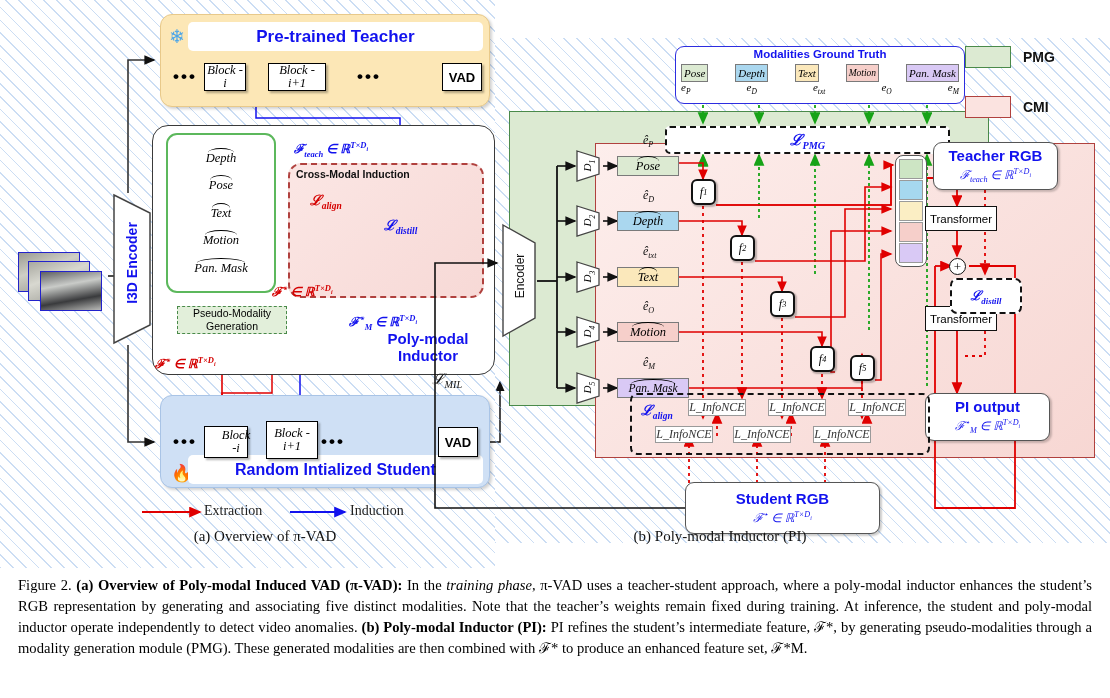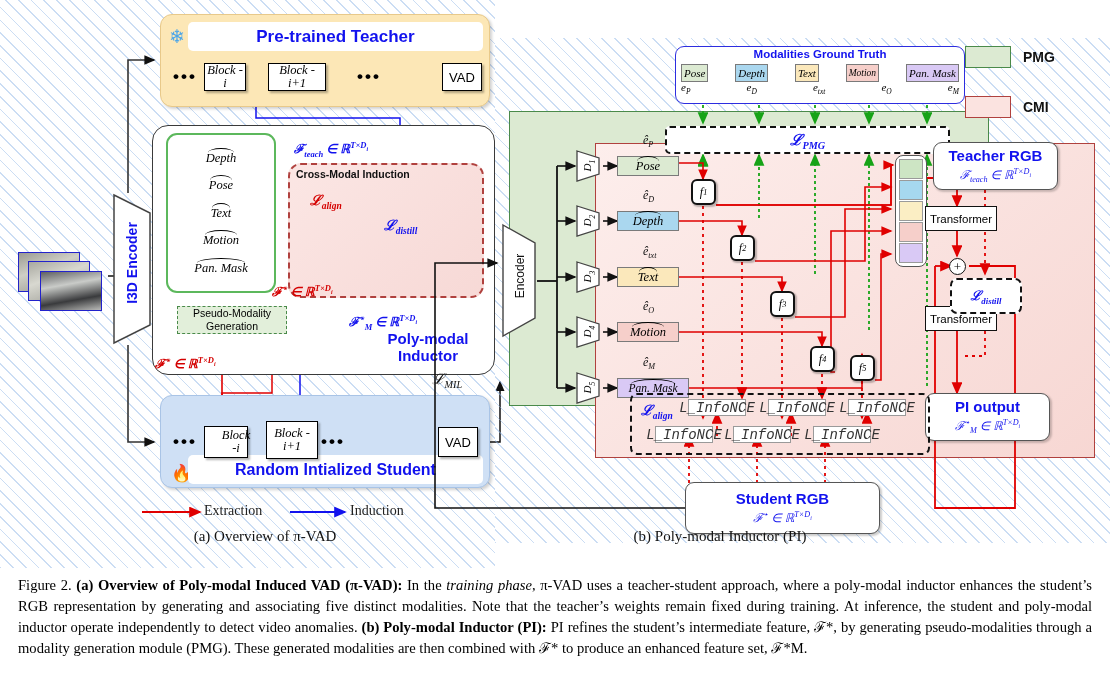--- a/index.html
+++ b/index.html
@@ -16,21 +16,21 @@
 
   
   #panelA{left:0;top:0;width:495px;height:568px;}
 
   .teacher-box{left:160px;top:14px;width:330px;height:93px;background:#fce7b6;border:1.5px solid #e8c98a;border-radius:12px;box-shadow:2px 2px 3px rgba(0,0,0,.18);}
   .teacher-title{left:188px;top:22px;width:295px;height:29px;background:#fff;border-radius:5px;display:flex;align-items:center;justify-content:center;color:#1212ee;font-family:"Liberation Sans",sans-serif;font-weight:bold;font-size:17px;}
   .snow{left:166px;top:24px;width:22px;height:25px;display:flex;align-items:center;justify-content:center;font-size:19px;color:#4da6e8;}
   .fire{left:172px;top:461px;width:20px;height:24px;display:flex;align-items:center;justify-content:center;font-size:17px;}
 
   .blk{background:#fff;border:1.4px solid #000;box-shadow:2px 2px 2px rgba(0,0,0,.3);display:flex;align-items:center;justify-content:center;font-family:"Liberation Serif",serif;font-style:italic;font-size:12.5px;text-align:center;line-height:1.05;}
-  .vadbox{background:#fff;border:1.4px solid #000;box-shadow:2px 2px 2px rgba(0,0,0,.3);display:flex;align-items:center;justify-content:center;font-family:"Liberation Sans",sans-serif;font-size:13px;}
+  .vadbox{background:#fff;border:1.4px solid #000;box-shadow:2px 2px 2px rgba(0,0,0,.3);display:flex;align-items:center;justify-content:center;font-family:"Liberation Sans",sans-serif;font-size:13px;font-weight:bold;}
   .dots{display:flex;align-items:center;justify-content:center;font-size:17px;letter-spacing:2px;font-family:"Liberation Sans",sans-serif;font-weight:bold;}
 
   .pmi-box{left:152px;top:125px;width:343px;height:250px;border:1.6px solid #3a3a3a;border-radius:16px;background:#fff;overflow:hidden;}
   .mod-list{left:166px;top:133px;width:110px;height:160px;border:2px solid #5cb85c;border-radius:11px;background:#fff;display:flex;flex-direction:column;align-items:center;justify-content:space-evenly;padding:3px 0;}
   .mod-list div{font-family:"Liberation Serif",serif;font-style:italic;font-size:12.5px;}
   .ovl{position:relative;display:inline-block;}
   .ovl::before{content:"";position:absolute;left:6%;right:6%;top:-3px;height:5px;border-top:1.1px solid #000;border-radius:60% 60% 0 0 / 100% 100% 0 0;}
 
   .cmi-box{left:288px;top:163px;width:196px;height:135px;border:2px dashed #b0413e;border-radius:13px;background:linear-gradient(135deg,#fbe6e4,#f7d9d6);}
   .cmi-title{left:296px;top:168px;width:160px;font-family:"Liberation Sans",sans-serif;font-size:10.5px;font-weight:bold;color:#111;}
@@ -89,21 +89,21 @@
   .rbox{background:#fff;border:1.3px solid #555;border-radius:9px;box-shadow:1.5px 1.5px 2px rgba(0,0,0,.2);display:flex;flex-direction:column;align-items:center;justify-content:center;}
   .rbox .t{color:#1212ee;font-family:"Liberation Sans",sans-serif;font-weight:bold;font-size:15px;}
   .rbox .m{color:#1212ee;font-family:"Liberation Serif",serif;font-style:italic;font-size:12px;margin-top:2px;}
 
   .tfm{background:#fff;border:1.4px solid #111;display:flex;align-items:center;justify-content:center;font-family:"Liberation Sans",sans-serif;font-size:11.5px;}
   .plus{width:17px;height:17px;border-radius:50%;border:1.6px solid #111;background:#fff;display:flex;align-items:center;justify-content:center;font-size:13px;line-height:1;}
 
   .ldist{left:455px;top:240px;width:72px;height:36px;border:2.2px dashed #111;border-radius:7px;background:#fff;display:flex;align-items:center;justify-content:center;}
 
   .lalign-box{left:135px;top:355px;width:300px;height:62px;border:2.2px dashed #111;border-radius:7px;}
-  .infonce{height:17px;border:1px solid #9a9a9a;background:#fff;display:flex;align-items:center;justify-content:center;font-family:Liberation Mono, monospace;font-style:italic;font-size:14px;color:#333;}
+  .infonce{height:17px;border:1px solid #9a9a9a;background:#fff;display:flex;align-items:center;justify-content:center;font-family:Liberation Serif, serif;font-style:italic;font-size:12px;color:#333;}
   .legend-lbl{font-family:"Liberation Sans",sans-serif;font-weight:bold;font-size:14px;color:#111;}
 
   
   .caption{position:absolute;left:18px;top:575px;width:1074px;font-family:"Liberation Serif",serif;font-size:14.6px;line-height:1.45;color:#000;text-align:justify;}
   .caption b{font-weight:bold;}
   .caption i{font-style:italic;}
   svg{position:absolute;left:0;top:0;overflow:visible;pointer-events:none;}
 </style>
 </head>
 <body>

